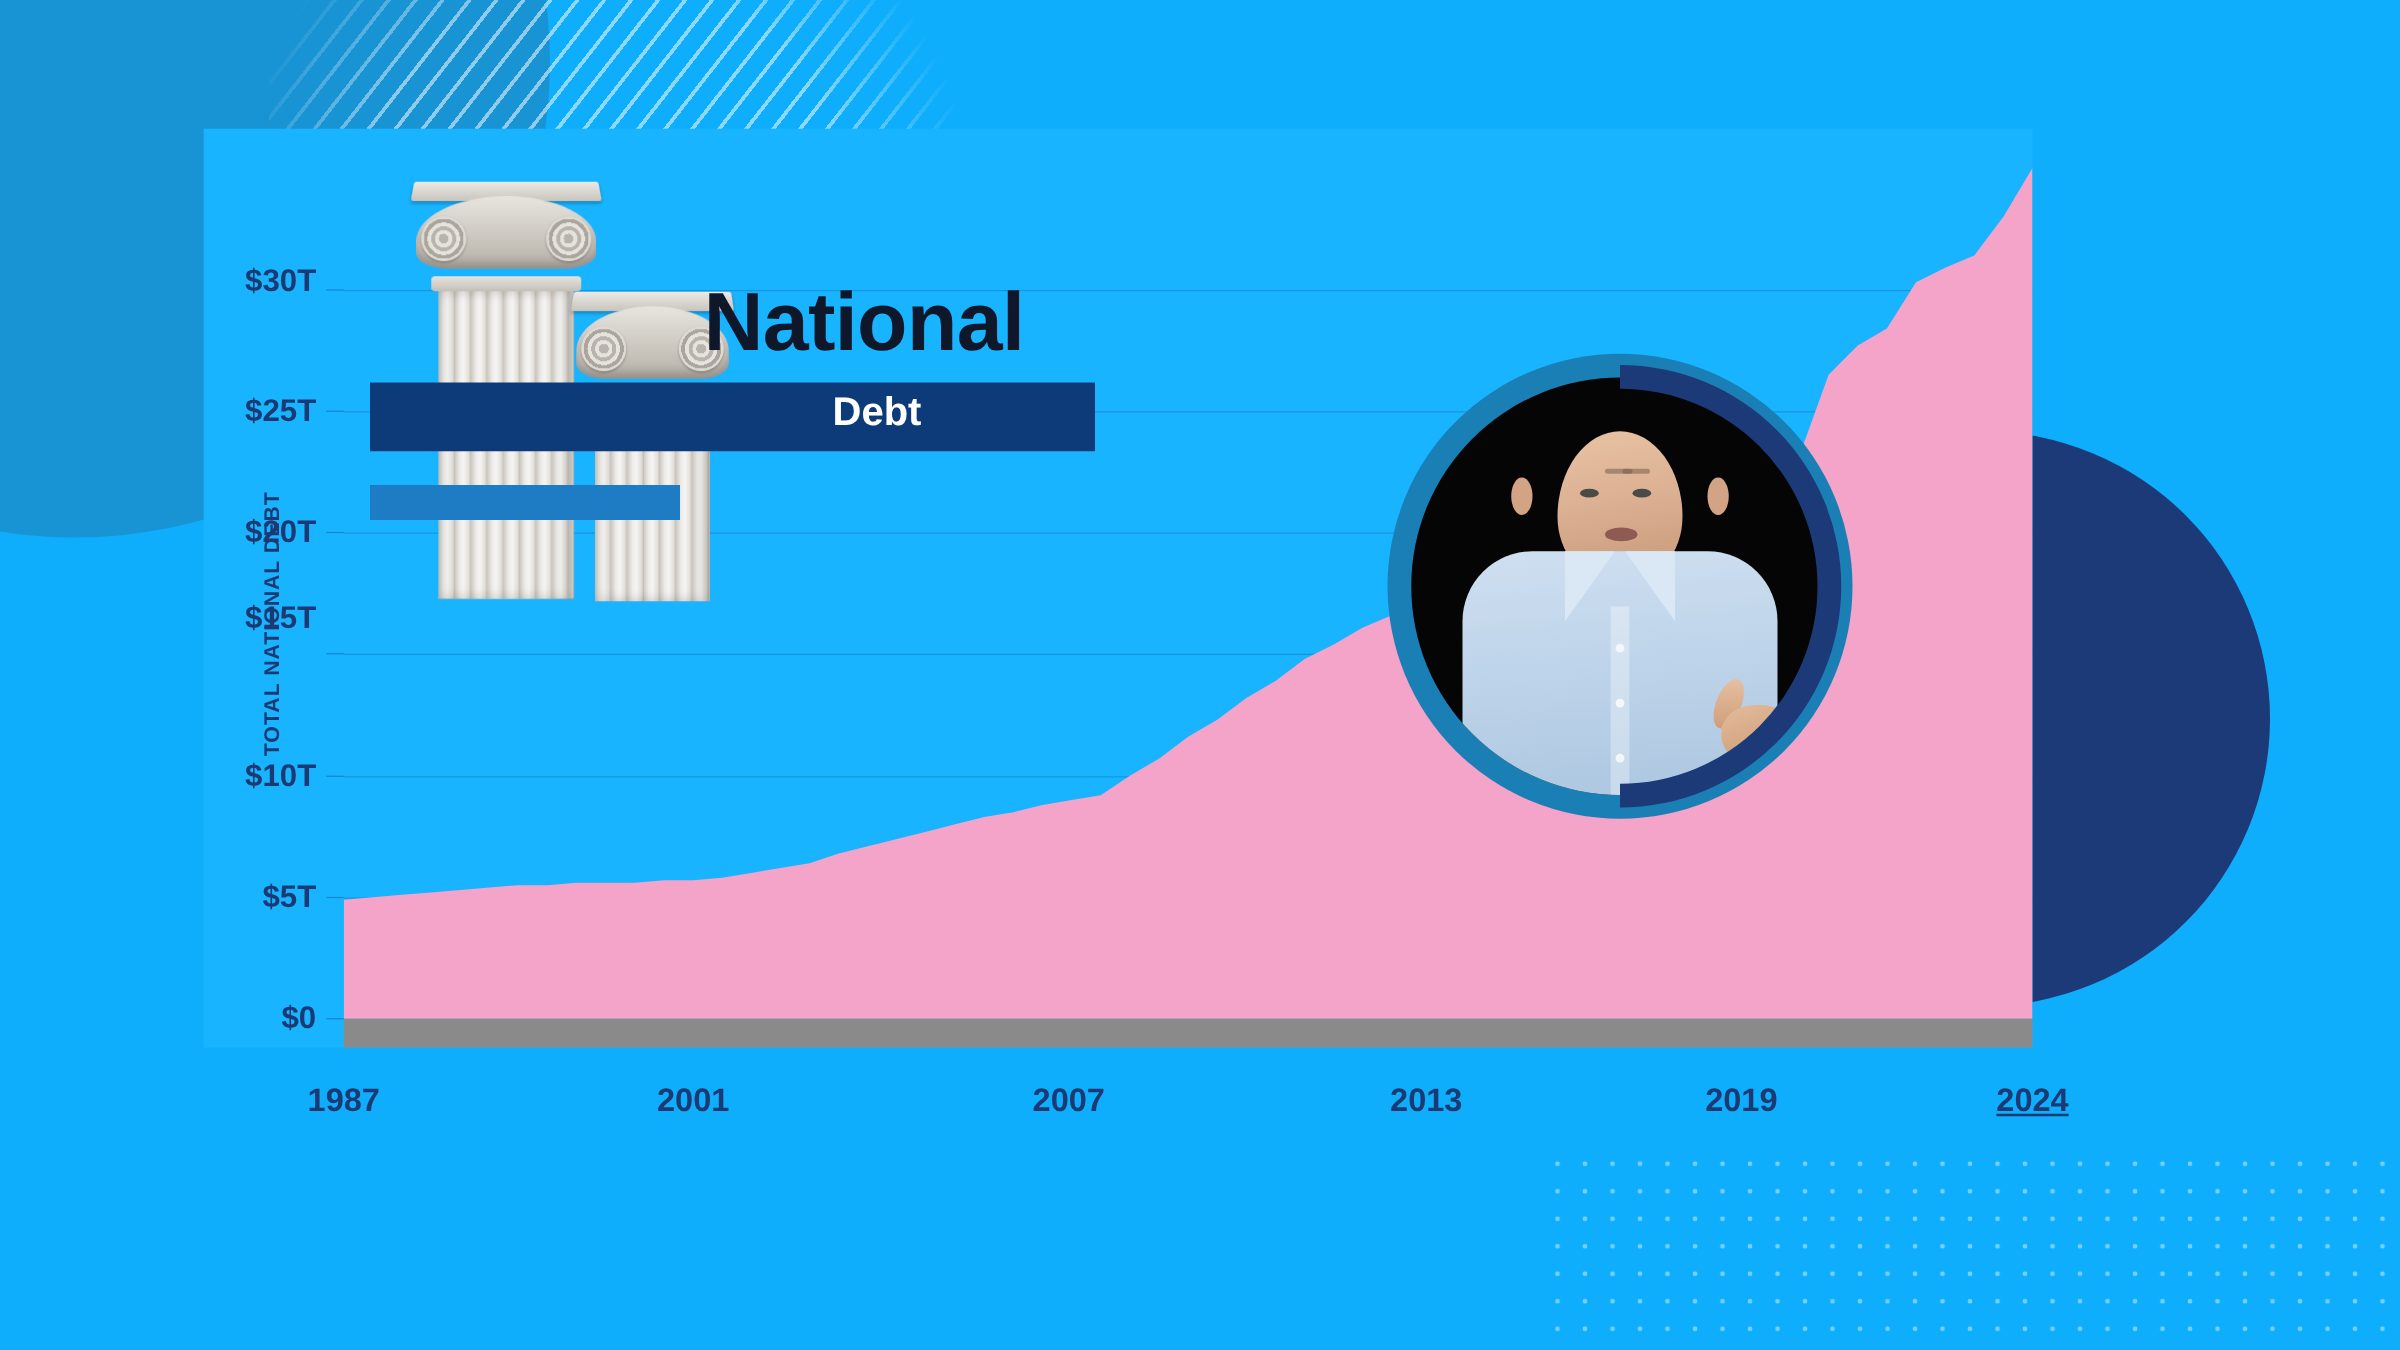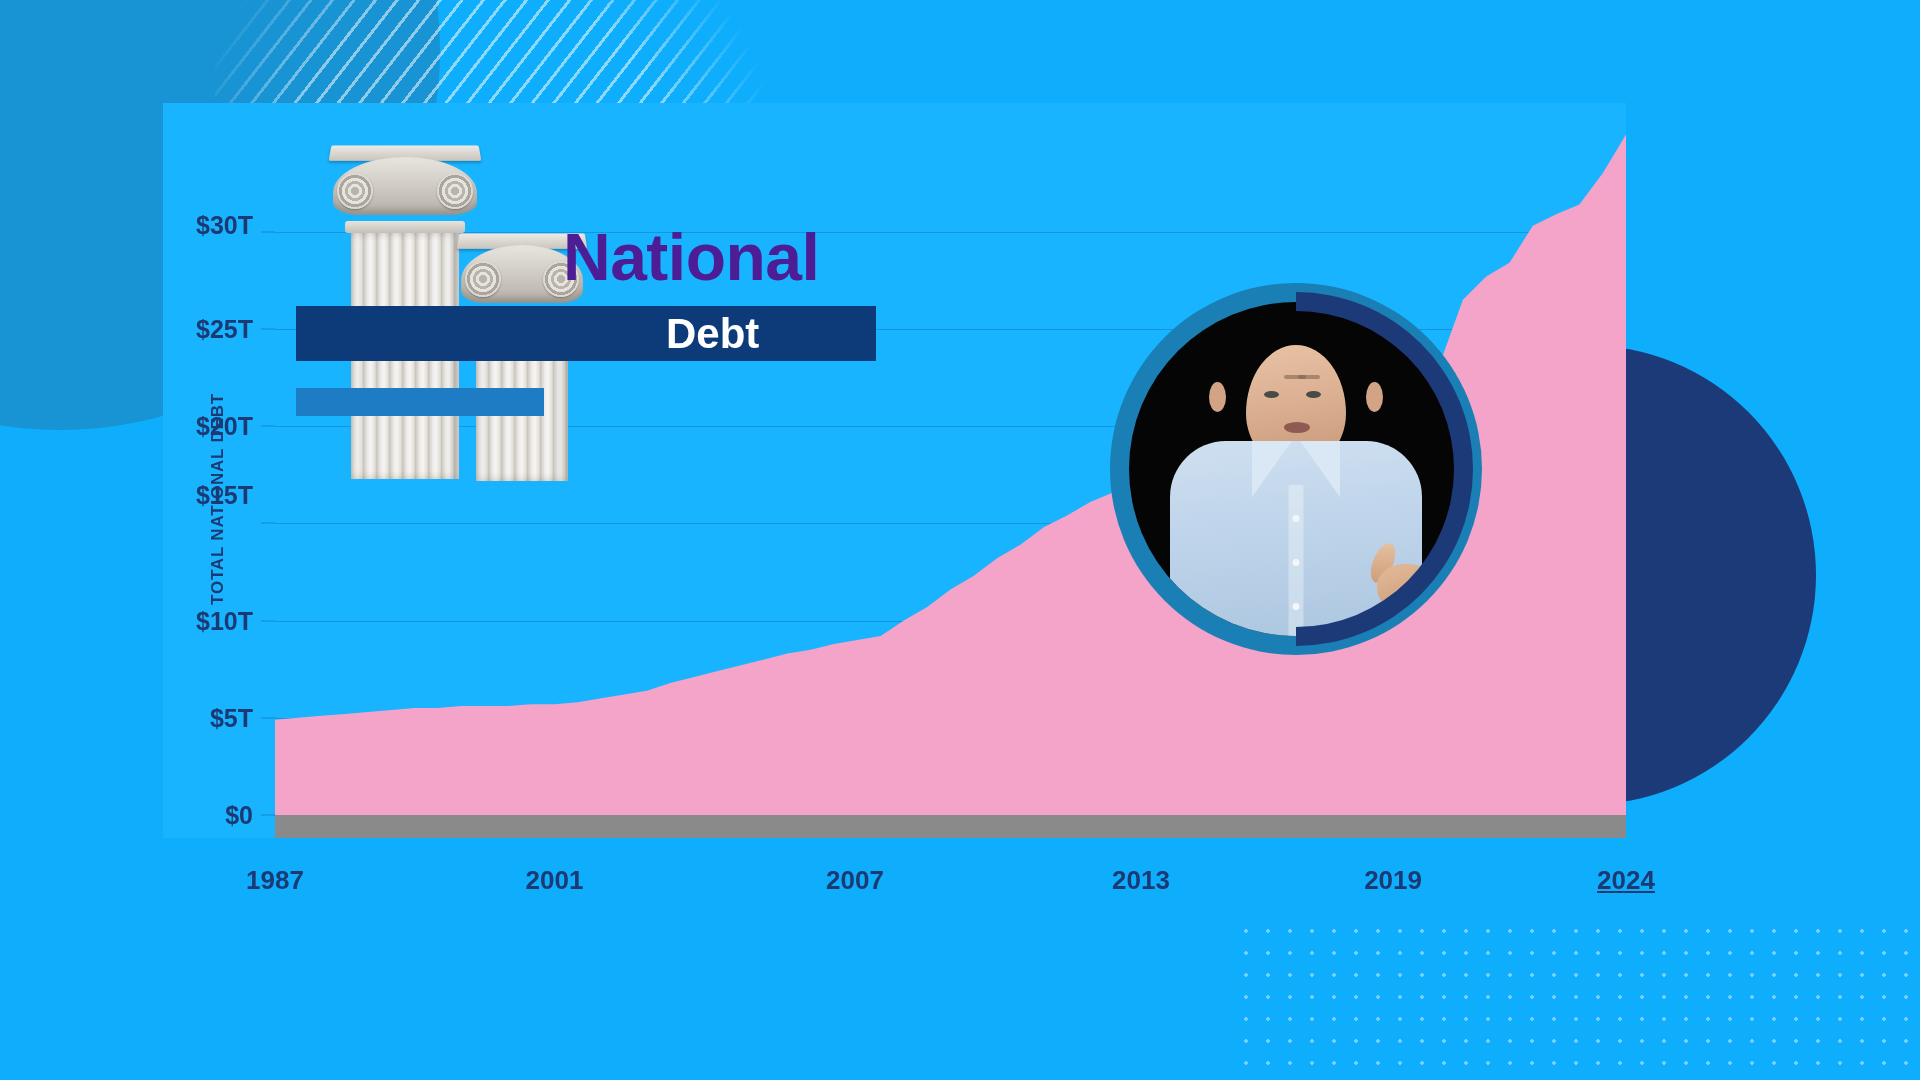--- a/index.html
+++ b/index.html
@@ -151,26 +151,26 @@
   .col-base{
     position:absolute; left:296px; top:388px;
     width:248px; height:28px; background:#1E7CC4;
   }
   .title-banner{
     position:absolute; left:296px; top:306px;
     width:580px; height:55px; background:#0D3B79;
   }
   .title-national{
     position:absolute; left:563px; top:224px;
-    color:#4c1d95; font-size:66px; font-weight:bold;
+    color:#0f172a; font-size:66px; font-weight:bold;
     letter-spacing:-0.5px; line-height:1;
   }
   .title-debt{
     position:absolute; left:666px; top:313px;
-    color:#FFFFFF; font-size:42px; font-weight:bold;
+    color:#FFFFFF; font-size:32px; font-weight:bold;
     line-height:1;
   }
 
   
   .portrait{
     position:absolute; left:1110px; top:283px;
     width:372px; height:372px; border-radius:50%;
     background:#1A7FB5; padding:19px;
   }
   .portrait-inner{

